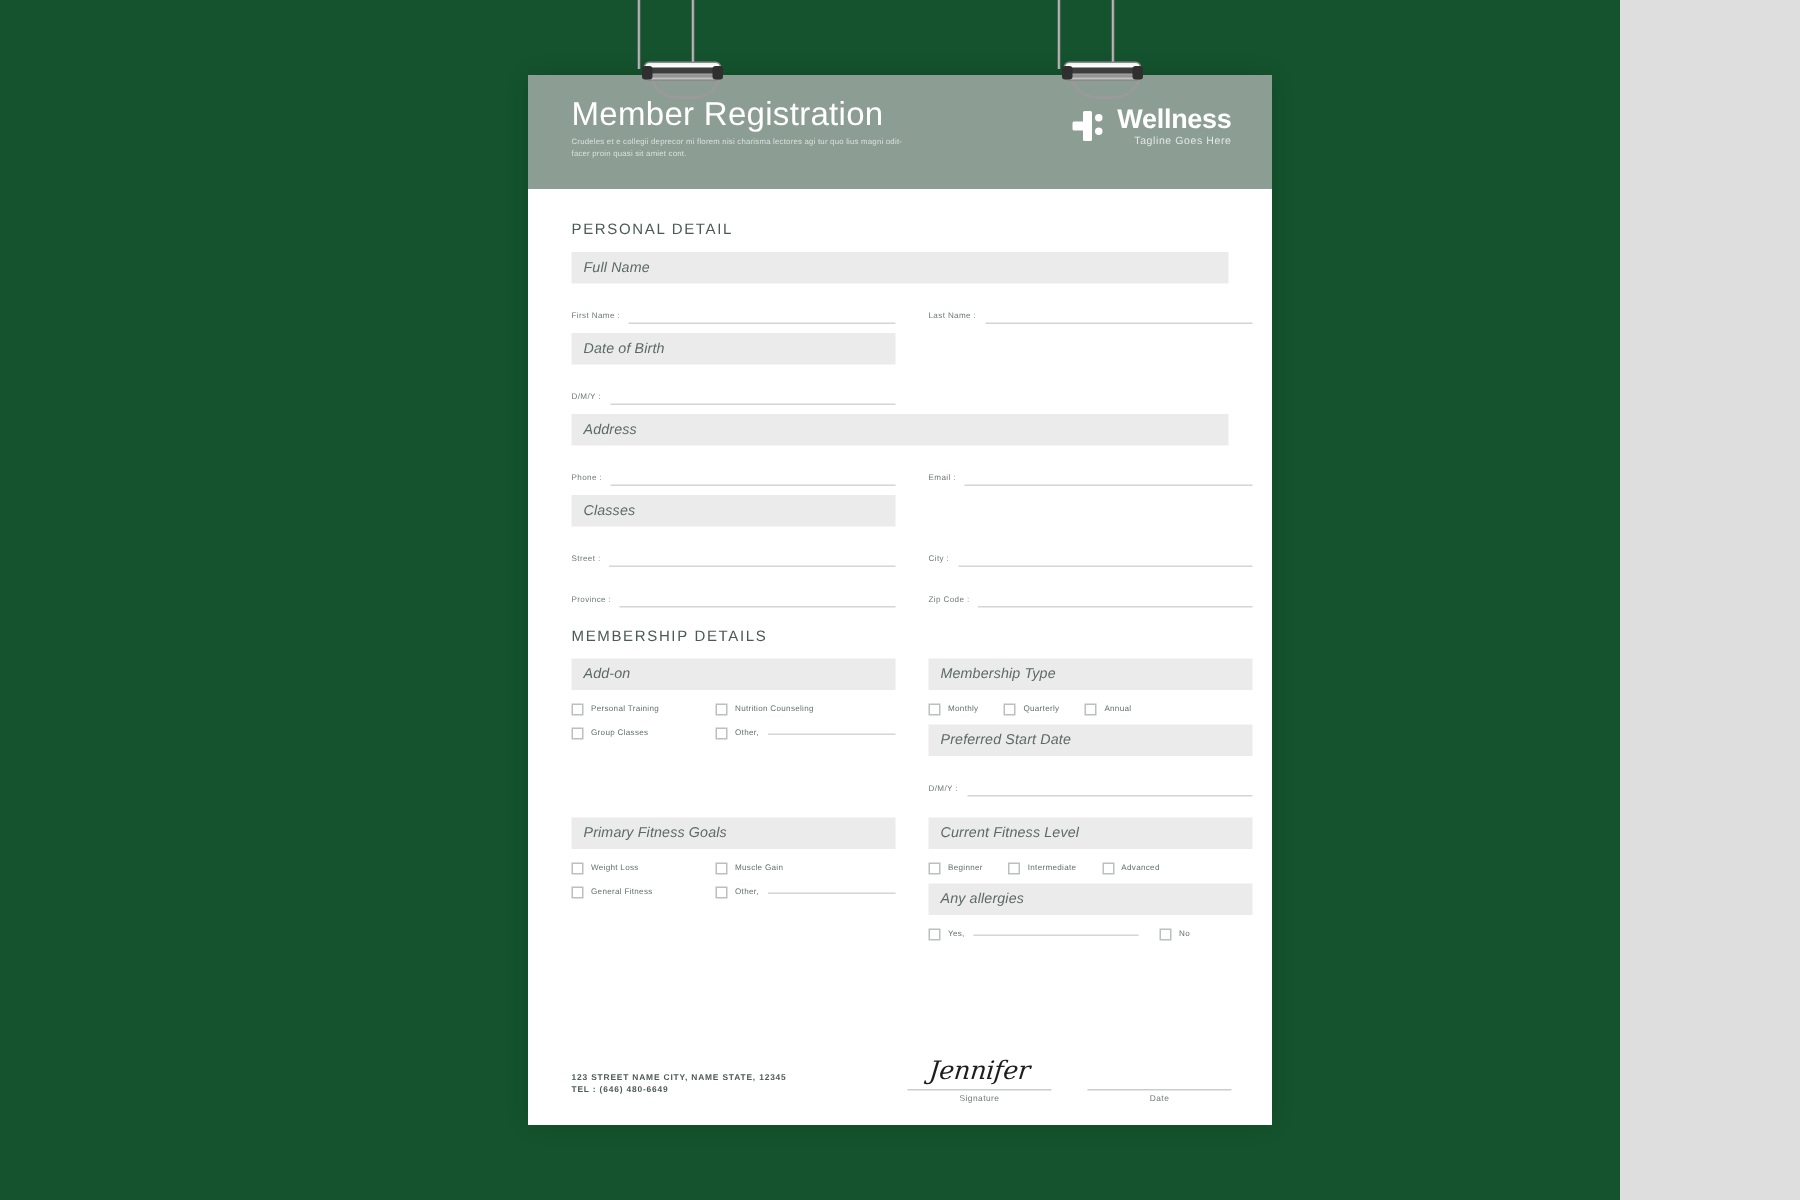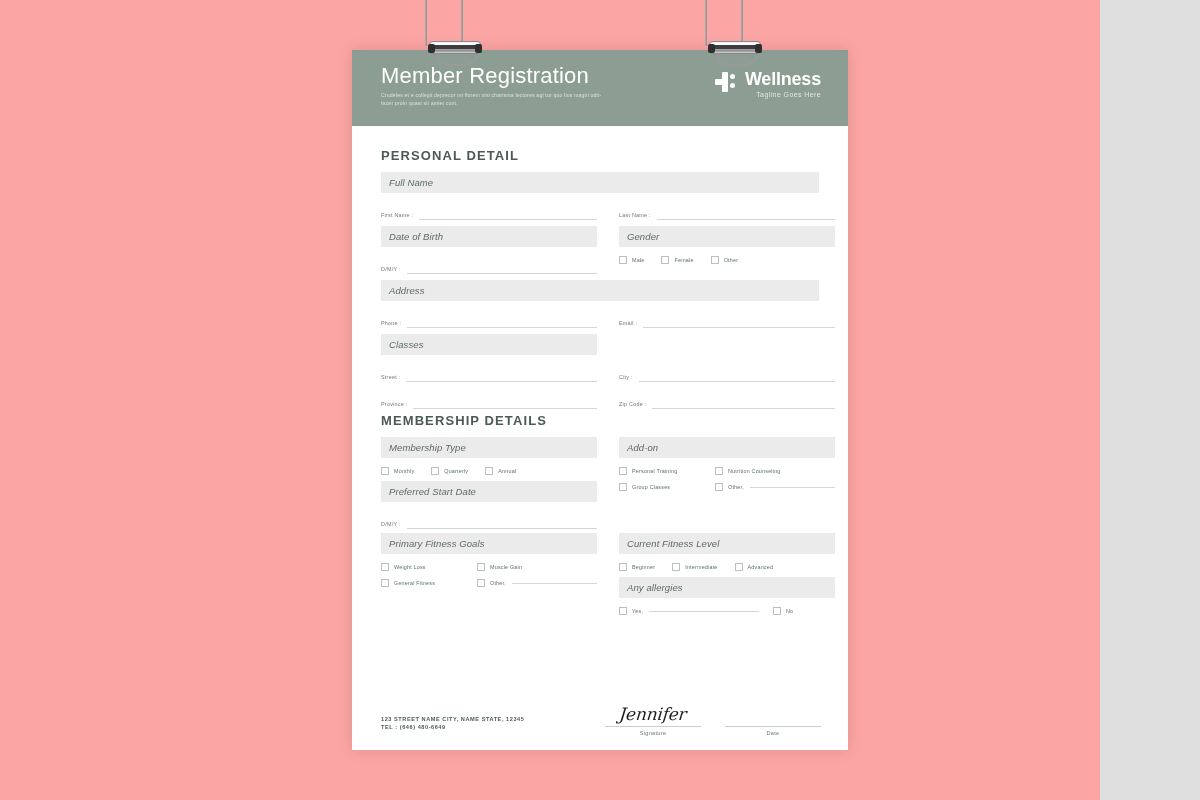--- a/index.html
+++ b/index.html
@@ -9,22 +9,21 @@
     height: 800px;
     overflow: hidden;
     background: #dededf;
     font-family: "Liberation Sans", sans-serif;
   }
 
   #stage {
     position: relative;
     width: 1080px;
     height: 800px;
-    background: #fca5a5;
-    padding-left: 20px;
+    background: #14532d;
   }
 
   
   .hanger {
     position: absolute;
     top: 0;
     width: 60px;
     height: 58px;
     z-index: 5;
   }
@@ -118,21 +117,21 @@
     font-size: 5.2px;
     line-height: 7.6px;
     letter-spacing: 0.15px;
     max-width: 222px;
   }
   .brand {
     position: absolute;
     right: 27px;
     top: 20px;
     display: flex;
-    align-items: flex-start;
+    align-items: center;
     gap: 6px;
   }
   .brand-mark {
     position: relative;
     width: 24px;
     height: 24px;
     flex: 0 0 auto;
   }
   .brand-mark .bar-v {
     position: absolute;
@@ -174,27 +173,27 @@
     letter-spacing: 0.4px;
     margin-top: 3px;
     text-align: right;
   }
 
   
   .body {
     padding: 22px 29px 0 29px;
   }
   .section-title {
-    font-size: 13px;
-    font-weight: bold;
+    font-size: 10px;
+    font-weight: normal;
     letter-spacing: 1.1px;
     color: #4c5a55;
     margin: 0 0 9px 0;
   }
-  .section + .section { margin-top: 4px; }
+  .section + .section { margin-top: 14px; }
 
   .cols {
     display: flex;
     gap: 22px;
   }
   .col { width: 216px; flex: 0 0 216px; }
 
   
   .fieldbar {
     background: #ebebec;
@@ -389,37 +388,20 @@
         <div class="spacer-sm"></div>
 
         <div class="cols">
           <div class="col">
             <div class="fieldbar">Date of Birth</div>
             <div class="ruleline">
               <span class="lbl">D/M/Y :</span>
               <span class="rule"></span>
             </div>
           </div>
-          <div class="col">
-            <div class="fieldbar">Gender</div>
-            <div class="checkrow">
-              <div class="cbx-group">
-                <span class="cbx"></span>
-                <span class="cbx-label">Male</span>
-              </div>
-              <div class="cbx-group">
-                <span class="cbx"></span>
-                <span class="cbx-label">Female</span>
-              </div>
-              <div class="cbx-group">
-                <span class="cbx"></span>
-                <span class="cbx-label">Other</span>
-              </div>
-            </div>
-          </div>
         </div>
 
         <div class="spacer-sm"></div>
 
         <div class="fieldbar">Address</div>
 
         <div class="cols">
           <div class="col">
             <div class="ruleline">
               <span class="lbl">Phone :</span>
@@ -471,20 +453,45 @@
               <span class="rule"></span>
             </div>
           </div>
         </div>
       </div>
 
       <div class="section">
         <div class="section-title">MEMBERSHIP DETAILS</div>
 
         <div class="cols">
+          <div class="col">
+            <div class="fieldbar">Add-on</div>
+            <div class="checkrow">
+              <div class="cbx-group w-half">
+                <span class="cbx"></span>
+                <span class="cbx-label">Personal Training</span>
+              </div>
+              <div class="cbx-group grow">
+                <span class="cbx"></span>
+                <span class="cbx-label">Nutrition Counseling</span>
+              </div>
+            </div>
+            <div class="checkrow tight">
+              <div class="cbx-group w-half">
+                <span class="cbx"></span>
+                <span class="cbx-label">Group Classes</span>
+              </div>
+              <div class="cbx-group grow">
+                <span class="cbx"></span>
+                <span class="cbx-label">Other,</span>
+                <span class="inline-rule"></span>
+              </div>
+            </div>
+          </div>
+
           <div class="col">
             <div class="fieldbar">Membership Type</div>
             <div class="checkrow">
               <div class="cbx-group">
                 <span class="cbx"></span>
                 <span class="cbx-label">Monthly</span>
               </div>
               <div class="cbx-group">
                 <span class="cbx"></span>
                 <span class="cbx-label">Quarterly</span>
@@ -492,45 +499,20 @@
               <div class="cbx-group">
                 <span class="cbx"></span>
                 <span class="cbx-label">Annual</span>
               </div>
             </div>
             <div class="spacer-sm"></div>
             <div class="fieldbar">Preferred Start Date</div>
             <div class="ruleline">
               <span class="lbl">D/M/Y :</span>
               <span class="rule"></span>
-            </div>
-          </div>
-
-          <div class="col">
-            <div class="fieldbar">Add-on</div>
-            <div class="checkrow">
-              <div class="cbx-group w-half">
-                <span class="cbx"></span>
-                <span class="cbx-label">Personal Training</span>
-              </div>
-              <div class="cbx-group grow">
-                <span class="cbx"></span>
-                <span class="cbx-label">Nutrition Counseling</span>
-              </div>
-            </div>
-            <div class="checkrow tight">
-              <div class="cbx-group w-half">
-                <span class="cbx"></span>
-                <span class="cbx-label">Group Classes</span>
-              </div>
-              <div class="cbx-group grow">
-                <span class="cbx"></span>
-                <span class="cbx-label">Other,</span>
-                <span class="inline-rule"></span>
-              </div>
             </div>
           </div>
         </div>
       </div>
 
       <div class="section">
 
         <div class="cols">
           <div class="col">
             <div class="fieldbar">Primary Fitness Goals</div>

